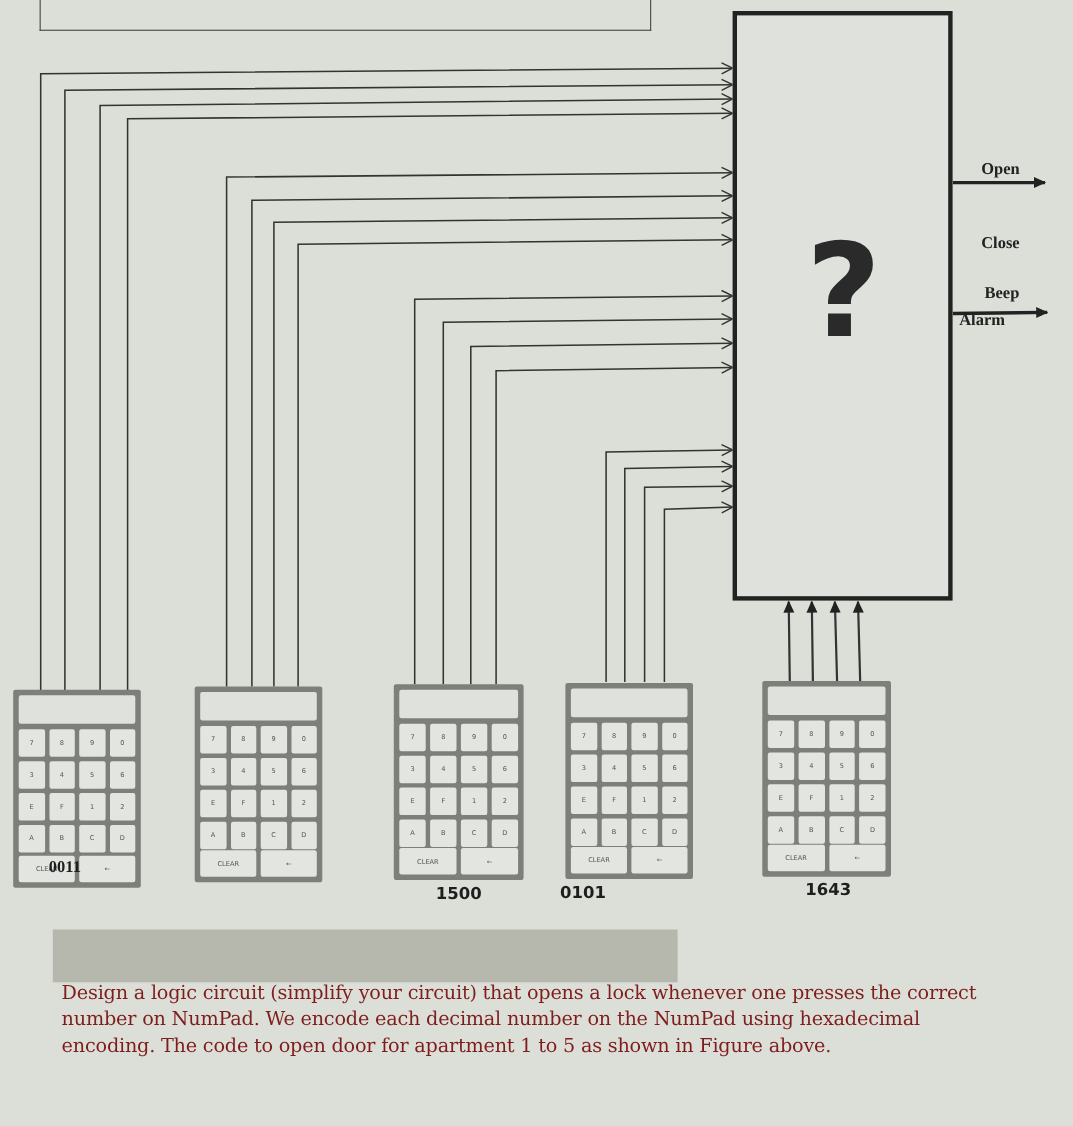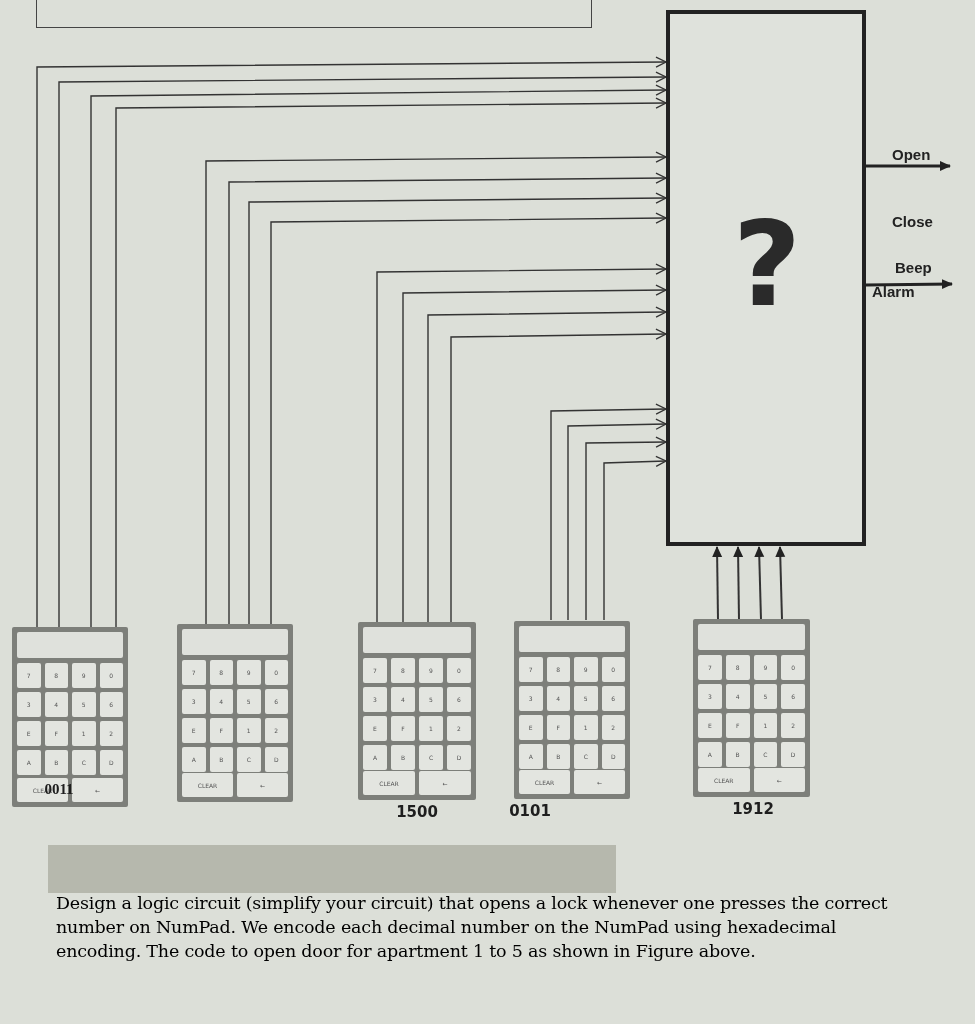--- a/index.html
+++ b/index.html
@@ -17,21 +17,21 @@
     .logic-box {
       position: absolute; left: 666px; top: 10px; width: 200px; height: 536px;
       border: 4px solid #222; box-sizing: border-box; background: #dfe2dc;
     }
     .qmark {
       position: absolute; left: 732px; top: 205px; width: 70px; text-align: center;
       font-family: "DejaVu Sans", sans-serif; font-weight: bold; font-size: 118px; line-height: 1;
       color: #2a2a2a;
     }
     .out-label {
-      position: absolute; font-family: Liberation Sans, sans-serif; font-weight: bold;
+      position: absolute; font-family: Liberation Serif, serif; font-weight: bold;
       font-size: 15px; color: #222; line-height: 1;
     }
     .keypad {
       position: absolute; width: 112px; height: 172px;
       background: #7d7f7a; border-radius: 2px; box-sizing: border-box; padding: 4px;
     }
     .kp-display {
       position: absolute; left: 5px; top: 5px; right: 5px; height: 26px;
       background: #dfe1dc; border-radius: 2px;
     }
@@ -57,21 +57,21 @@
       position: absolute; font-family: "DejaVu Sans", sans-serif; font-weight: bold;
       font-size: 15px; color: #1e1e1e; width: 112px; text-align: center;
     }
     .redaction {
       position: absolute; left: 48px; top: 845px; width: 568px; height: 48px;
       background: #b6b8ad;
     }
     .problem-text {
       position: absolute; left: 56px; top: 891px; width: 840px;
       font-family: "DejaVu Serif", serif; font-size: 17.5px; line-height: 24px;
-      color: #000000; letter-spacing: -0.2px;
+      color: #7f1d1d; letter-spacing: -0.2px;
     }
   </style>
 </head>
 <body>
 
 <div class="top-box"></div>
 
 <svg id="diagram" width="975" height="1024">
   <defs>
     <marker id="arr" markerWidth="12" markerHeight="12" refX="11" refY="6" orient="auto" markerUnits="userSpaceOnUse">
@@ -247,17 +247,17 @@
         <div class="kp-wide">CLEAR</div>
         <div class="kp-wide">←</div>
       </div>
     </div>
   </div>
 
 <div class="code-label" style="left:3px;   top:781px;font-family:Liberation Serif, serif;">0011</div>
 <div class="code-label" style="left:174px; top:845px;text-decoration:underline;">0111</div>
 <div class="code-label" style="left:361px; top:803px;">1500</div>
 <div class="code-label" style="left:474px; top:802px;">0101</div>
-<div class="code-label" style="left:697px; top:800px;">1912</div>
+<div class="code-label" style="left:697px; top:800px;">1643</div>
 
 <div class="redaction"></div>
 
 <div class="problem-text">Design a logic circuit (simplify your circuit) that opens a lock whenever one presses the correct number on NumPad. We encode each decimal number on the NumPad using hexadecimal encoding.  The code to open door for apartment 1 to 5 as shown in Figure above.</div>
 
 </body></html>

